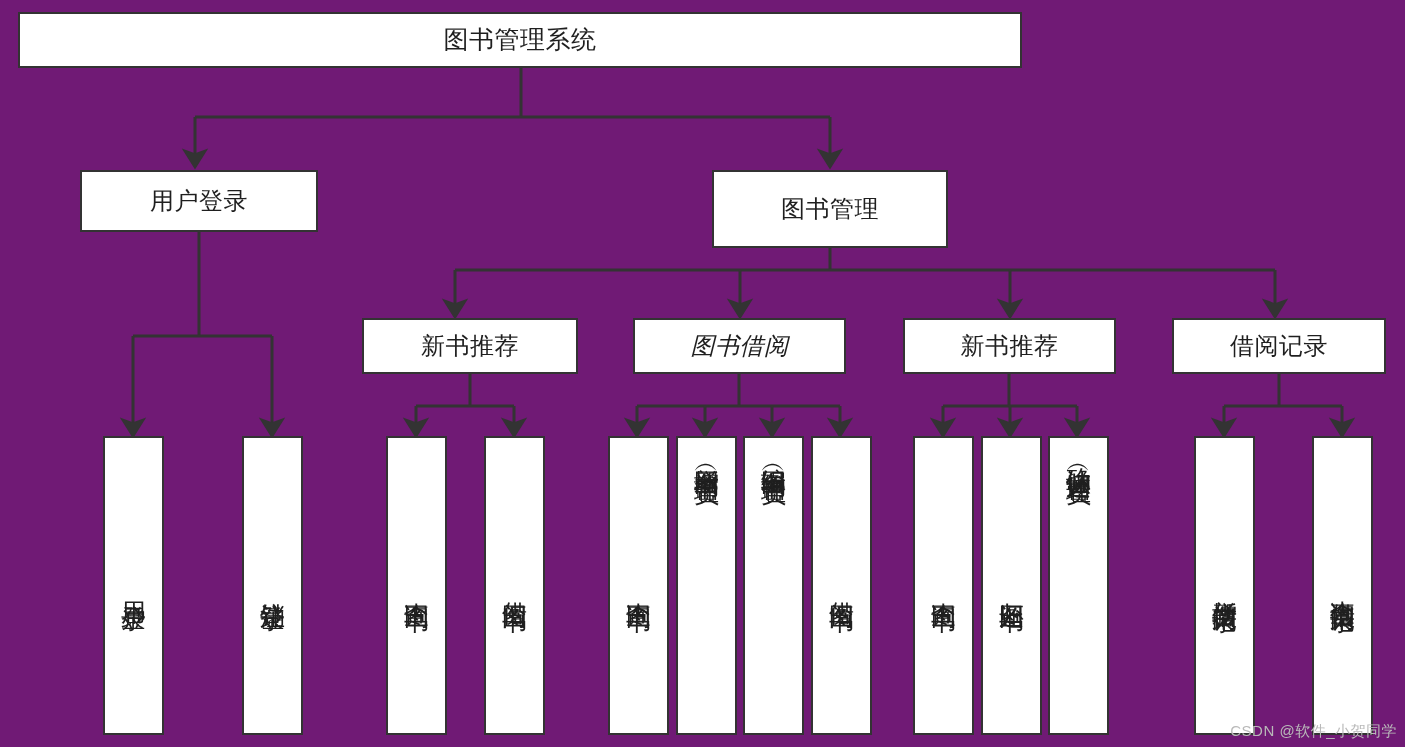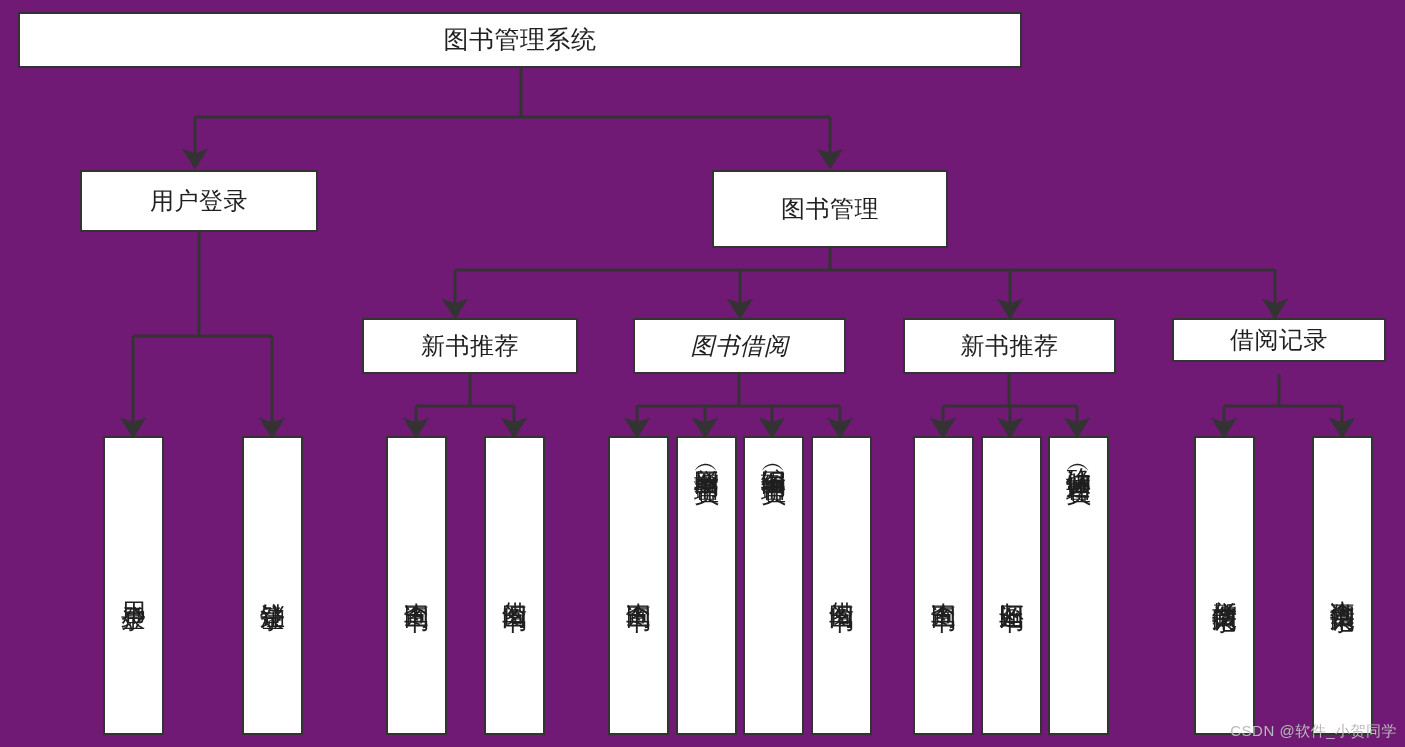--- a/index.html
+++ b/index.html
@@ -144,21 +144,21 @@
 
   <div class="node horiz" style="left:362px; top:318px; width:216px; height:56px;">
     <span class="label">新书推荐</span>
   </div>
   <div class="node horiz" style="left:633px; top:318px; width:213px; height:56px;font-style:italic;">
     <span class="label">图书借阅</span>
   </div>
   <div class="node horiz" style="left:903px; top:318px; width:213px; height:56px;">
     <span class="label">新书推荐</span>
   </div>
-  <div class="node horiz" style="left:1172px; top:318px; width:214px; height:44px;">
+  <div class="node horiz" style="left:1172px; top:318px; width:214px; height:56px;">
     <span class="label">借阅记录</span>
   </div>
 
   <div class="node vert centered" style="left:103px; top:436px; width:61px; height:299px;">
     <span class="label">用户登录</span>
   </div>
   <div class="node vert centered" style="left:242px; top:436px; width:61px; height:299px;">
     <span class="label">注销登录</span>
   </div>
 

